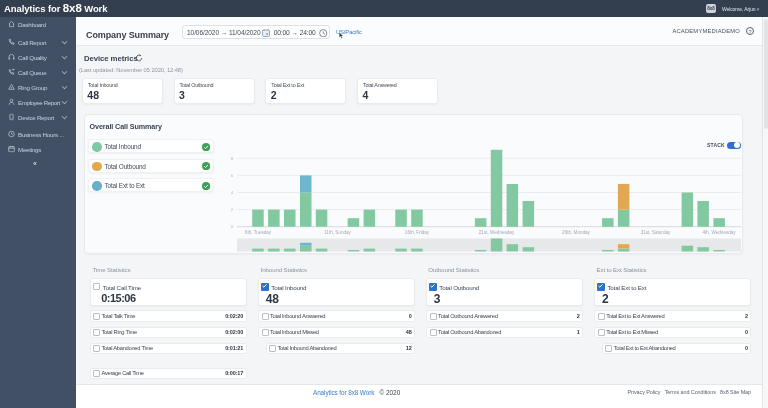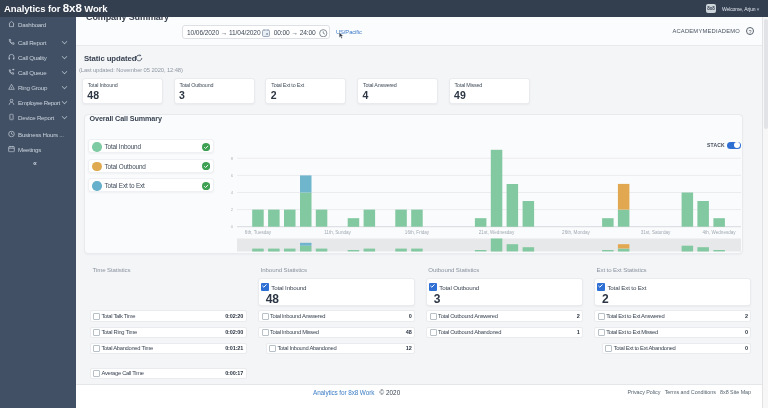--- a/index.html
+++ b/index.html
@@ -13,36 +13,36 @@
 #hdr .welcome { left:722px; top:5.5px; color:#dfe6ee; font-size:5px; letter-spacing:-0.1px; }
 
 #side { left:0; top:17px; width:76px; height:391px; background:#415064; }
 .sitem { position:absolute; left:0; width:76px; height:14px; color:#c8d1dc; font-size:6.2px; letter-spacing:-0.25px; }
 .sitem .lbl { position:absolute; left:18px; top:50%; transform:translateY(-50%); white-space:nowrap; }
 .sitem svg { position:absolute; left:8px; top:50%; transform:translateY(-50%); }
 .chev { position:absolute; left:62px; top:4px; width:5px; height:5px; }
 .chev:before { content:""; position:absolute; left:0; top:0; width:4px; height:4px; border-right:1px solid #aeb9c6; border-bottom:1px solid #aeb9c6; transform:rotate(45deg) scale(.8); }
 
 #tbar { left:76px; top:17px; width:686px; height:29px; background:#fbfcfd; border-bottom:1px solid #e7eaed; }
-.cstitle { left:86px; top:12px; font-size:9px; font-weight:bold; color:#38414f; letter-spacing:-0.1px; }
+.cstitle { left:86px; top:30px; font-size:9px; font-weight:bold; color:#38414f; letter-spacing:-0.1px; }
 .datebox { left:182px; top:25px; width:148px; height:14px; background:#fff; border:1px solid #dde1e6; border-radius:3px; }
 .datebox .t1 { position:absolute; left:4px; top:3.1px; font-size:6.6px; letter-spacing:-0.1px; color:#3f4a59; }
 .uspac { left:336px; top:28.5px; font-size:5.8px; letter-spacing:-0.1px; color:#3c7bc8; }
 .acct { left:640px; top:28.2px; width:100px; text-align:right; font-size:5.8px; color:#4a5462; letter-spacing:.2px; }
 .help { left:746px; top:27px; width:8px; height:8px; border:1px solid #5a6470; border-radius:50%; font-size:5.5px; color:#5a6470; text-align:center; line-height:8px; }
 
 #content { left:76px; top:46px; width:686px; height:338px; background:#f4f5f7; }
 .smtitle { left:84px; top:54px; font-size:7.8px; font-weight:bold; color:#3a4453; letter-spacing:-0.1px; }
 .smsub { left:79px; top:66.8px; font-size:5.8px; letter-spacing:-0.1px; color:#8f97a2; }
 .mcard { position:absolute; top:78px; width:81px; height:26px; background:#fff; border:1px solid #e9ebee; border-radius:3px; box-shadow:0 1px 2px rgba(20,30,50,.05); }
 .mcard .l { position:absolute; left:4.8px; top:3.2px; font-size:5.4px; letter-spacing:-0.2px; color:#434e5c; }
 .mcard .v { position:absolute; left:4.3px; top:9.9px; font-size:10.5px; font-weight:bold; color:#2c3644; }
 
 #panel { left:84px; top:114px; width:659px; height:140px; background:#fafbfc; border:1px solid #e8eaee; border-radius:4px; box-shadow:0 1px 2px rgba(20,30,50,.04); }
-.ptitle { left:89.5px; top:114px; font-size:7.2px; font-weight:bold; color:#3a4453; letter-spacing:-0.1px; }
+.ptitle { left:89.5px; top:122px; font-size:7.2px; font-weight:bold; color:#3a4453; letter-spacing:-0.1px; }
 .lcard { position:absolute; left:88px; width:126px; height:14px; background:#fff; border:1px solid #eef0f3; border-radius:3px; box-shadow:0 1px 2px rgba(20,30,50,.05); }
 .lcard .dot { position:absolute; left:3.4px; top:2.3px; width:9.4px; height:9.4px; border-radius:50%; }
 .lcard .t { position:absolute; left:15.5px; top:50%; transform:translateY(-50%); font-size:6.4px; letter-spacing:-0.15px; color:#3f4a59; }
 .lcard .ck { position:absolute; left:112.5px; top:2.8px; width:8.2px; height:8.2px; }
 .stacklbl { left:707px; top:142.3px; font-size:5px; font-weight:bold; color:#46505e; letter-spacing:.2px; }
 .toggle { left:727px; top:141.5px; width:14px; height:7.5px; background:#2e6fd3; border-radius:4px; }
 .toggle:after { content:""; position:absolute; right:0.8px; top:0.8px; width:5.9px; height:5.9px; background:#fff; border-radius:50%; }
 
 .scol-title { position:absolute; top:266.3px; font-size:6.1px; letter-spacing:-0.1px; color:#8b93a0; }
 .bigcard { position:absolute; top:277.5px; width:157px; height:28.5px; background:#fff; border:1px solid #e9ebee; border-radius:3px; box-shadow:0 1px 2px rgba(20,30,50,.05); }
@@ -163,21 +163,21 @@
         <path d="M4 2.2 L4 4 L5.5 4.8" fill="none" stroke="#6b7684" stroke-width="0.8"></path>
       </svg>
   </div>
   <div class="abs uspac">US/Pacific</div>
   <svg class="abs" style="left:337px;top:32px" width="7" height="8" viewBox="0 0 7 8">
       <path d="M2.2 0.5 L2.2 5.5 L3.5 4.3 L4.3 6.5 L5.3 6.1 L4.5 4 L6.2 3.9 Z" fill="#2b3442" stroke="#f0f0f0" stroke-width="0.4"></path>
     </svg>
   <div class="abs acct">ACADEMYMEDIADEMO</div>
   <div class="abs help">?</div>
 
-  <div class="abs smtitle">Static updated</div>
+  <div class="abs smtitle">Device metrics</div>
   <svg class="abs" style="left:135px;top:54px" width="8" height="8" viewBox="0 0 8 8">
       <path d="M6.8 4 A2.8 2.8 0 1 1 5.4 1.55" fill="none" stroke="#4a5462" stroke-width="0.9"></path>
       <path d="M4.7 0.3 L6.3 1.5 L4.7 2.6 Z" fill="#4a5462"></path>
     </svg>
   <div class="abs smsub">(Last updated: November 05 2020, 12:48)</div>
 
   <div class="mcard" style="left:82px">
       <div class="l">Total Inbound</div>
       <div class="v">48</div>
     </div>
@@ -185,24 +185,20 @@
       <div class="l">Total Outbound</div>
       <div class="v">3</div>
     </div>
   <div class="mcard" style="left:265.4px">
       <div class="l">Total Ext to Ext</div>
       <div class="v">2</div>
     </div>
   <div class="mcard" style="left:357.1px">
       <div class="l">Total Answered</div>
       <div class="v">4</div>
-    </div>
-  <div class="mcard" style="left:448.8px">
-      <div class="l">Total Missed</div>
-      <div class="v">49</div>
     </div>
 
   <div class="abs" id="panel"></div>
   <div class="abs ptitle">Overall Call Summary</div>
   <div class="lcard" style="top:139px">
       <div class="dot" style="background:#7ecaa2"></div>
       <div class="t">Total Inbound</div>
       <svg class="ck" viewBox="0 0 8 8">
         <circle cx="4" cy="4" r="4" fill="#3da052"></circle>
         <path d="M2.2 4.1 L3.5 5.4 L5.9 2.8" stroke="#fff" stroke-width="0.9" fill="none"></path>
@@ -286,20 +282,25 @@
 <rect x="457.6" y="105.7" width="11.5" height="5.8" fill="#82c8a0"></rect>
 <rect x="473.4" y="107.2" width="11.5" height="4.3" fill="#82c8a0"></rect>
 <rect x="489.4" y="110.0" width="11.5" height="1.4" fill="#82c8a0"></rect>
 </svg>
 
   <div class="scol-title" style="left:92.5px">Time Statistics</div>
   <div class="scol-title" style="left:260.7px">Inbound Statistics</div>
   <div class="scol-title" style="left:428.3px">Outbound Statistics</div>
   <div class="scol-title" style="left:596.5px">Ext to Ext Statistics</div>
 
+  <div class="bigcard" style="left:89.7px">
+      <div class="cb" style="left:2px;top:4.8px"></div>
+      <div class="l">Total Call Time</div>
+      <div class="v" style="font-size:11px;letter-spacing:-0.5px;left:10.5px">0:15:06</div>
+    </div>
   <div class="bigcard" style="left:258.2px">
       <div class="cbc" style="left:2px;top:4.8px">
         <svg width="5" height="4" viewBox="0 0 5 4">
           <path d="M0.4 1.8 L1.8 3.2 L4.5 0.4" stroke="#fff" stroke-width="1" fill="none"></path>
         </svg>
       </div>
       <div class="l">Total Inbound</div>
       <div class="v">48</div>
     </div>
   <div class="bigcard" style="left:426.3px">

